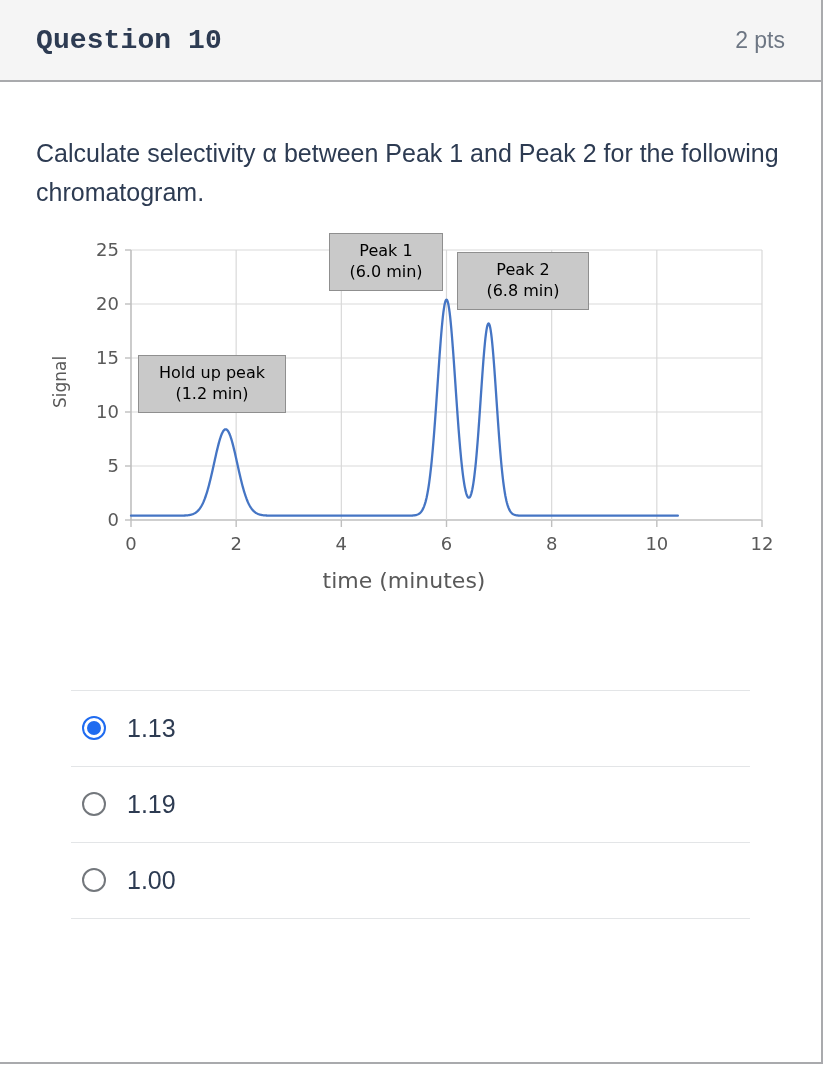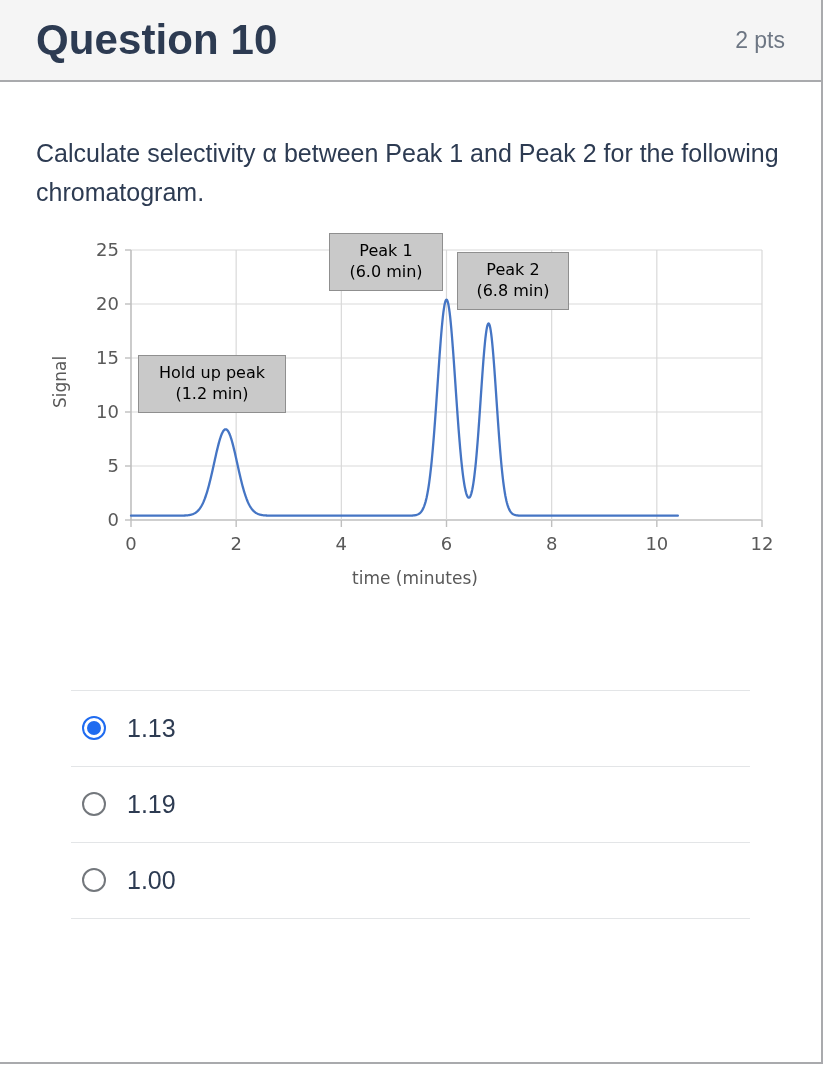--- a/index.html
+++ b/index.html
@@ -27,24 +27,25 @@
     height: 82px;
     background: #f5f5f5;
     border-bottom: 2px solid #a9aaad;
     box-sizing: border-box;
     display: flex;
     align-items: center;
     justify-content: space-between;
     padding: 0 36px;
   }
   .q-title {
-    font-size: 42px;
+    font-size: 28px;
     font-weight: bold;
     color: #2d3b52;
     letter-spacing: 0.1px;
+    font-family: Liberation Mono, monospace;
   }
   .q-points {
     font-size: 23px;
     font-weight: normal;
     color: #6d7683;
   }
   
   .q-body {
     padding: 52px 36px 0 36px;
   }
@@ -75,29 +76,29 @@
     font-size: 16px;
     line-height: 1.35;
     text-align: center;
     padding: 6px 10px 7px 10px;
     box-sizing: border-box;
     font-family: "DejaVu Sans", sans-serif;
   }
   .callout .l2 { display: block; }
   #callout-holdup { left: 88px;  top: 125px; width: 148px; }
   #callout-peak1  { left: 279px; top: 3px;   width: 114px; }
-  #callout-peak2  { left: 407px; top: 22px;  width: 112px; }
+  #callout-peak2  { left: 407px; top: 22px;  width: 132px; }
 
   .axis-title-x {
     position: absolute;
-    left: 15px;
+    left: 4px;
     top: 338px;
     width: 700px;
     text-align: center;
-    font-size: 17px;
+    font-size: 22px;
     color: #595959;
     font-family: "DejaVu Sans", sans-serif;
   }
   .axis-title-y {
     position: absolute;
     left: -16px;
     top: 142px;
     font-size: 17px;
     color: #595959;
     transform: rotate(-90deg);

